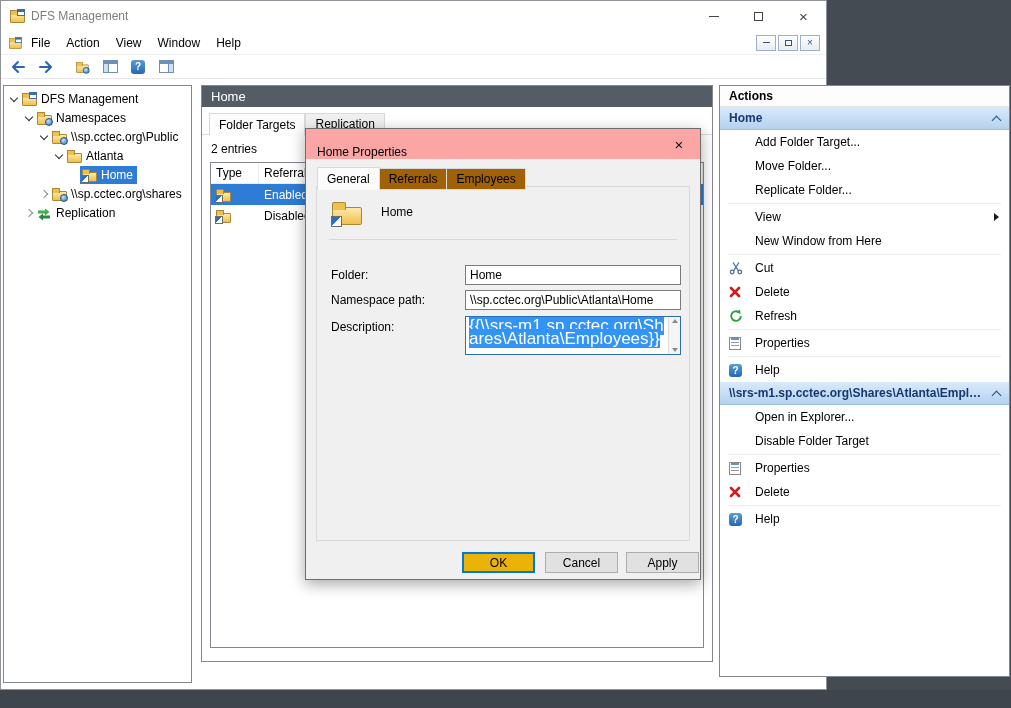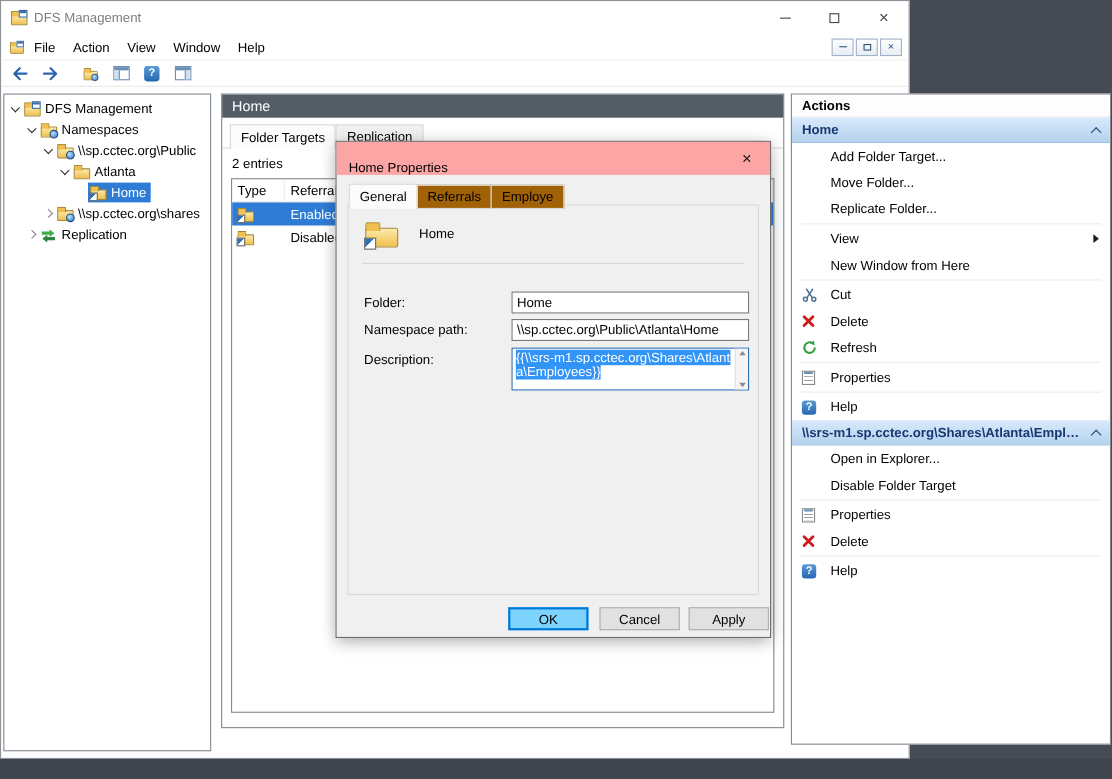--- a/index.html
+++ b/index.html
@@ -93,27 +93,27 @@
   .dlg-close{margin-left:auto;width:42px;height:30px;display:flex;align-items:center;justify-content:center;font-size:15px;color:#111}
   .dlg-tabs{position:absolute;left:11px;top:38px;display:flex;align-items:flex-end;z-index:2}
   .dtab{padding:3px 9px;border:1px solid #d9d9d9;background:#a16207;margin-right:-1px}
   .dtab.active{background:#fbfbfb;border-bottom-color:#fbfbfb;padding-top:4px}
   .dlg-page{position:absolute;left:10px;top:57px;width:374px;height:355px;background:#f0f0f0;border:1px solid #d9d9d9}
   .dlg-folder-row{position:absolute;left:14px;top:11px;display:flex;align-items:center;gap:18px}
   .dlg-divider{position:absolute;left:12px;right:12px;top:52px;border-top:1px solid #d8d8d8}
   .fld-label{position:absolute;left:14px;font-size:12px}
   .fld-input{position:absolute;left:148px;width:216px;height:20px;border:1px solid #7a7a7a;background:#fff;font:12px "Liberation Sans","DejaVu Sans",sans-serif;padding:1px 4px;color:#000}
   .dta{position:absolute;left:148px;top:129px;width:216px;height:39px;border:1px solid #2d6db5;background:#fff;display:flex}
-  .dta-text{flex:1;font-size:12px;line-height:13px;padding:2px 1px 0 3px;word-break:break-all;overflow:hidden}
+  .dta-text{flex:1;font-size:17px;line-height:13px;padding:2px 1px 0 3px;word-break:break-all;overflow:hidden}
   .dta-text .sel{background:#3194f6;color:#fff}
   .dta-scroll{width:12px;background:#f5f5f5;border-left:1px solid #e0e0e0;display:flex;flex-direction:column;justify-content:space-between;align-items:center;padding:2px 0}
   .arr-up{width:0;height:0;border-left:3px solid transparent;border-right:3px solid transparent;border-bottom:4px solid #8a8a8a}
   .arr-dn{width:0;height:0;border-left:3px solid transparent;border-right:3px solid transparent;border-top:4px solid #8a8a8a}
   .btn{position:absolute;top:423px;width:73px;height:21px;background:#e1e1e1;border:1px solid #adadad;font:12px "Liberation Sans","DejaVu Sans",sans-serif}
-  .btn.ok{left:156px;border:2px solid #0078d7;background:#7dd3fc}
+  .btn.ok{left:156px;border:2px solid #0078d7;background:#eab308}
   .btn.cancel{left:239px}
   .btn.apply{left:320px}
 
   .taskbar{position:absolute;left:0;top:690px;width:1011px;height:18px;background:#3f454d}
 </style>
 </head>
 <body>
 
 <div class="app-window">
 
@@ -389,21 +389,21 @@
 <div class="dialog">
   <div class="dlg-titlebar">
     <span>Home Properties</span>
     <div class="dlg-close">
         <span>×</span>
       </div>
   </div>
   <div class="dlg-tabs">
     <span class="dtab active">General</span>
     <span class="dtab">Referrals</span>
-    <span class="dtab">Employe</span>
+    <span class="dtab">Employees</span>
   </div>
   <div class="dlg-page">
     <div class="dlg-folder-row">
       <span class="ico folder-lg">
           <i class="tgt"></i>
         </span>
       <span>Home</span>
     </div>
     <div class="dlg-divider"></div>
 

